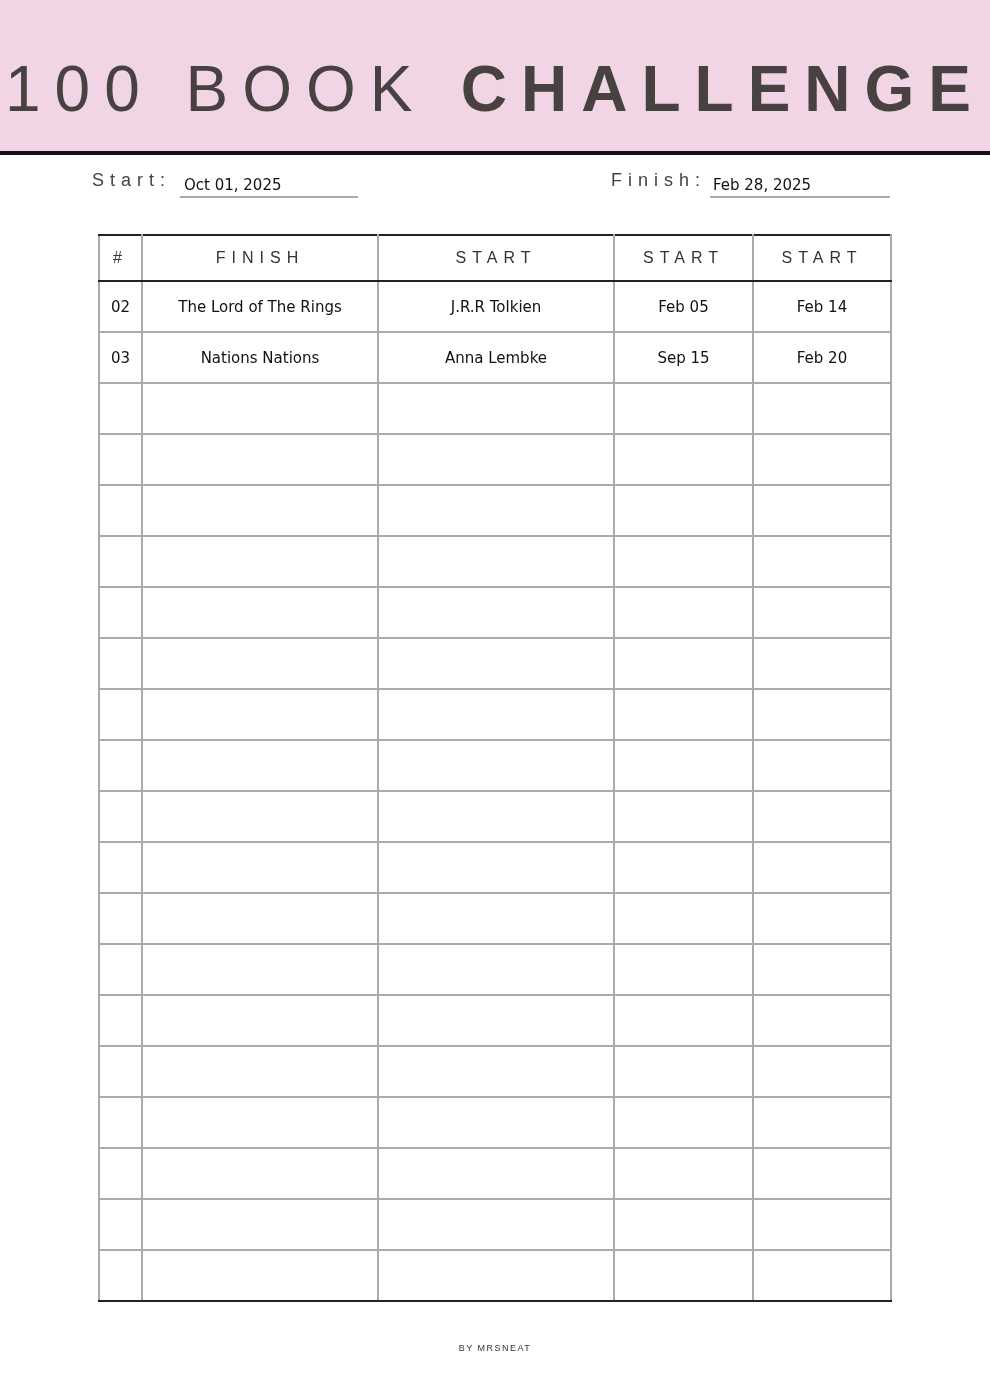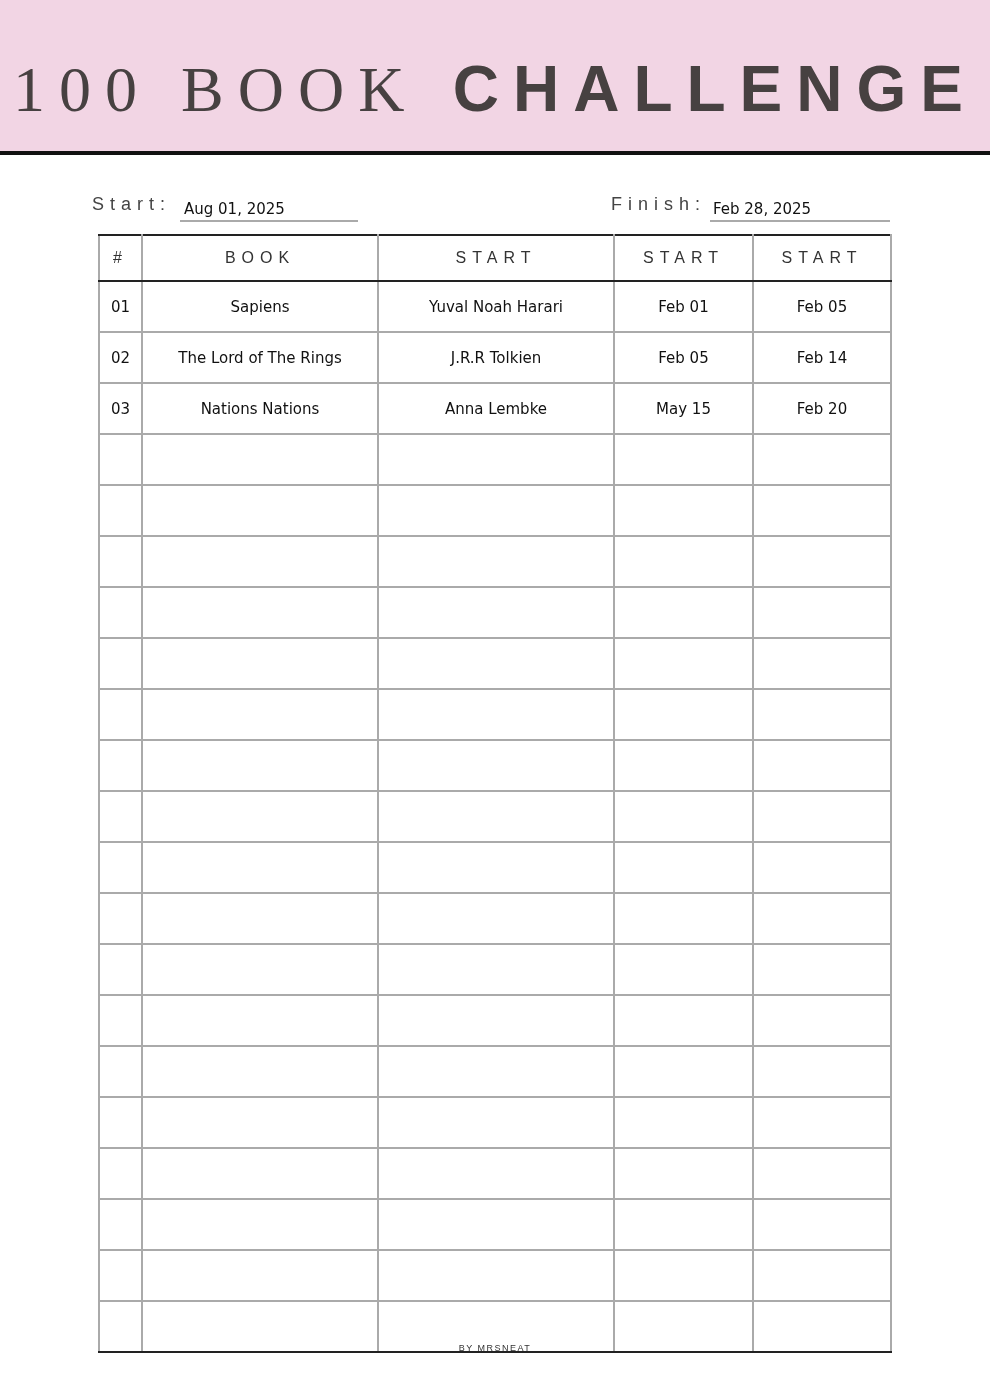--- a/index.html
+++ b/index.html
@@ -1,86 +1,79 @@
 <!DOCTYPE html>
 <html><head>
 <meta charset="utf-8">
 <style>
   html,body{margin:0;padding:0;}
   body{width:990px;height:1400px;background:#fff;position:relative;overflow:hidden;font-family:"DejaVu Sans",sans-serif;color:#222;}
   .banner{position:absolute;left:0;top:0;width:990px;height:151px;background:#f2d5e4;}
   .banner-line{position:absolute;left:0;top:151px;width:990px;height:4px;background:#111;}
   .title{position:absolute;left:0;top:52px;width:990px;text-align:center;font-size:64px;line-height:74px;color:#474141;letter-spacing:14px;white-space:nowrap;}
-  .title .light{font-weight:200;font-family:Liberation Serif, serif;font-stretch:condensed;}
+  .title .light{font-weight:200;font-family:Liberation Sans, sans-serif;font-stretch:condensed;}
   .title .bold{font-weight:bold;font-family:"Liberation Sans",sans-serif;}
-  .field{position:absolute;top:170px;height:28px;margin-top:24px;}
+  .field{position:absolute;top:170px;height:28px;}
   .field .lbl{position:absolute;left:0;top:0;font-size:18px;letter-spacing:6px;color:#444;font-family:"Liberation Sans",sans-serif;}
   .field .val{position:absolute;top:6px;font-size:15px;color:#111;}
   .field .ul{position:absolute;top:26px;height:2px;background:#aaa;}
   table{position:absolute;left:98px;top:234px;width:792px;border-collapse:collapse;table-layout:fixed;}
   th{height:42px;border-top:2px solid #222;border-bottom:2px solid #222;border-left:2px solid #aaa;border-right:2px solid #aaa;font-weight:normal;font-size:16px;letter-spacing:6px;color:#333;font-family:"Liberation Sans",sans-serif;}
   td{height:47px;border:2px solid #aaa;text-align:center;font-size:15px;color:#111;}
   tr:last-child td{border-bottom:2px solid #222;}
   .footer{position:absolute;left:0;top:1343px;width:990px;text-align:center;font-size:9px;letter-spacing:1.5px;color:#333;font-family:"Liberation Sans",sans-serif;}
 </style>
 </head>
 <body>
 
 <div class="banner"></div>
 <div class="banner-line"></div>
 <div class="title"><span class="light">100 BOOK</span> <span class="bold">CHALLENGE</span></div>
 
 <div class="field" style="left:92px;width:270px;">
   <span class="lbl">Start:</span>
-  <span class="val" style="left:92px;">Aug 01, 2025</span>
+  <span class="val" style="left:92px;">Oct 01, 2025</span>
   <div class="ul" style="left:88px;width:178px;"></div>
 </div>
 <div class="field" style="left:611px;width:280px;">
   <span class="lbl">Finish:</span>
   <span class="val" style="left:102px;">Feb 28, 2025</span>
   <div class="ul" style="left:99px;width:180px;"></div>
 </div>
 
 <table>
   <colgroup>
       <col style="width:43px">
       <col style="width:236px">
       <col style="width:236px">
       <col style="width:139px">
       <col style="width:138px">
     </colgroup>
   <thead>
       <tr>
     <th>#</th>
-    <th>BOOK</th>
+    <th>FINISH</th>
     <th>START</th>
     <th>START</th>
     <th>START</th>
   </tr>
     </thead>
   <tbody id="tbody">
       <tr>
-        <td>01</td>
-        <td>Sapiens</td>
-        <td>Yuval Noah Harari</td>
-        <td>Feb 01</td>
-        <td>Feb 05</td>
-      </tr>
-      <tr>
         <td>02</td>
         <td>The Lord of The Rings</td>
         <td>J.R.R Tolkien</td>
         <td>Feb 05</td>
         <td>Feb 14</td>
       </tr>
       <tr>
         <td>03</td>
         <td>Nations Nations</td>
         <td>Anna Lembke</td>
-        <td>May 15</td>
+        <td>Sep 15</td>
         <td>Feb 20</td>
       </tr>
       <tr>
         <td></td>
         <td></td>
         <td></td>
         <td></td>
         <td></td>
       </tr>
       <tr>

